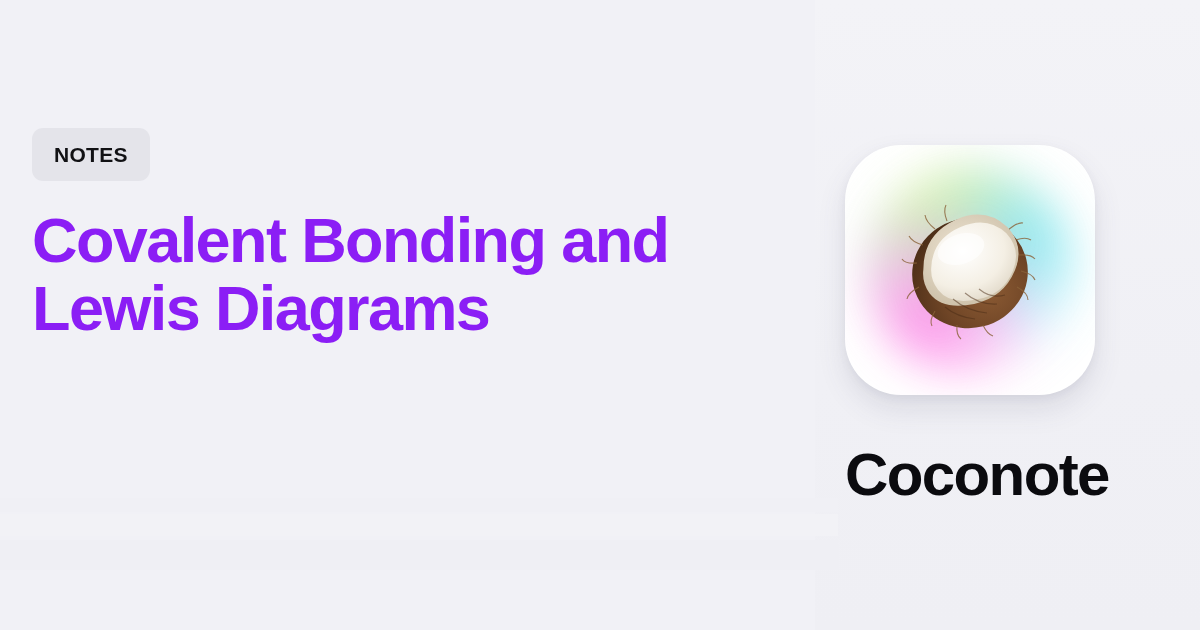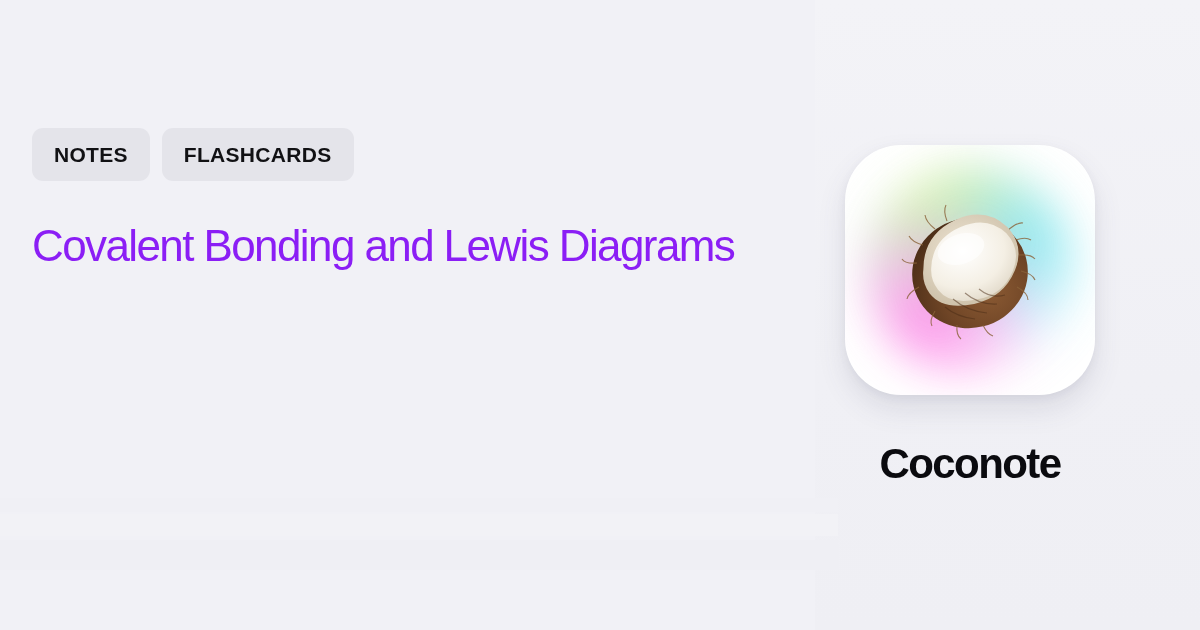--- a/index.html
+++ b/index.html
@@ -36,21 +36,21 @@
     left:32px; top:0;
     width:760px; height:630px;
   }
 
   
   .tag-row {
     position:absolute;
     left:0; top:128px;
     display:flex;
     align-items:flex-start;
-    gap:12px;
+    gap:24px;
   }
   .tag-pill {
     height:53px;
     display:flex;
     align-items:center;
     justify-content:center;
     padding:0 22px;
     background:#E4E4EA;
     border-radius:11px;
     color:#111114;
@@ -59,23 +59,23 @@
     letter-spacing:0.3px;
     white-space:nowrap;
   }
 
   
   .headline {
     position:absolute;
     left:0; top:206px;
     width:760px;
     color:#8B1EF5;
-    font-size:44px;
-    line-height:80px;
-    font-weight:normal;
+    font-size:63px;
+    line-height:68px;
+    font-weight:bold;
     letter-spacing:-1.6px;
     word-break:break-word;
   }
 
   
   .ghost-stack {
     position:absolute;
     left:-32px; top:498px;
     width:838px;
   }
@@ -120,38 +120,37 @@
   }
   
   .coconut-svg { position:relative; z-index:2; }
 
   .wordmark {
     position:absolute;
     left:0; top:295px;
     width:250px;
     text-align:center;
     color:#0B0B0F;
-    font-size:42px;
+    font-size:60px;
     font-weight:bold;
     letter-spacing:-1.6px;
     white-space:nowrap;
   }
 </style>
 </head>
 <body>
 
 <div class="share-card">
 
   <div class="brand-panel"></div>
 
   <div class="content-col">
 
     <div class="tag-row">
       <div class="tag-pill">NOTES</div>
-      <div class="tag-pill">FLASHCARDS</div>
     </div>
 
     <h1 class="headline">Covalent Bonding and Lewis Diagrams</h1>
 
     <div class="ghost-stack">
       <div class="ghost-band b1"></div>
       <div class="ghost-band b2"></div>
       <div class="ghost-band b3"></div>
     </div>
 

